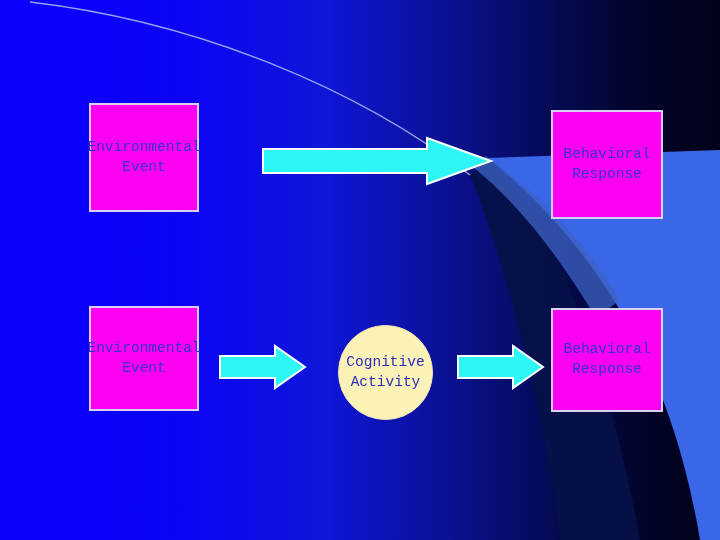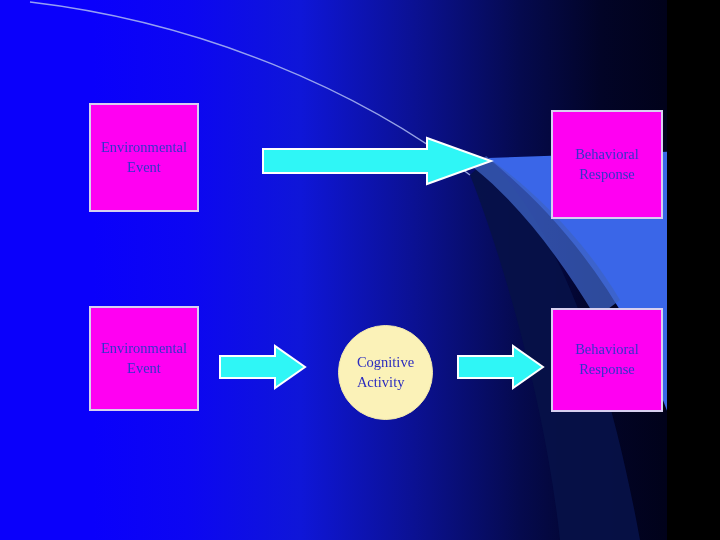--- a/index.html
+++ b/index.html
@@ -3,24 +3,24 @@
 <meta charset="utf-8">
 <title>Diagram</title>
 <style>
   html, body {
     margin: 0;
     padding: 0;
     background: #000;
   }
   #slide {
     position: relative;
-    width: 667px;
+    width: 720px;
     height: 540px;
     overflow: hidden;
-    font-family: Liberation Serif, serif;
+    font-family: Liberation Mono, monospace;
     background: linear-gradient(to right,
         #0a00fb 0%,
         #0a00fb 14%,
         #0c06f2 28%,
         #0f16d8 45%,
         #0b1193 62%,
         #050a4e 78%,
         #020427 90%,
         #01021a 100%);
   }
@@ -49,20 +49,21 @@
   }
   .node-circle {
     position: absolute;
     background: #fbf2b8;
     border: 1px solid #f3e9ad;
     border-radius: 50%;
     box-sizing: border-box;
     display: flex;
     align-items: center;
     justify-content: center;
+    text-align: center;
     color: #2b2bbf;
     font-size: 14.5px;
     line-height: 1.35;
   }
   .node-label { display: block; white-space: pre-line; }
 
   
   .arrow { position: absolute; }
   .arrow svg { display: block; overflow: visible; }
 </style>

